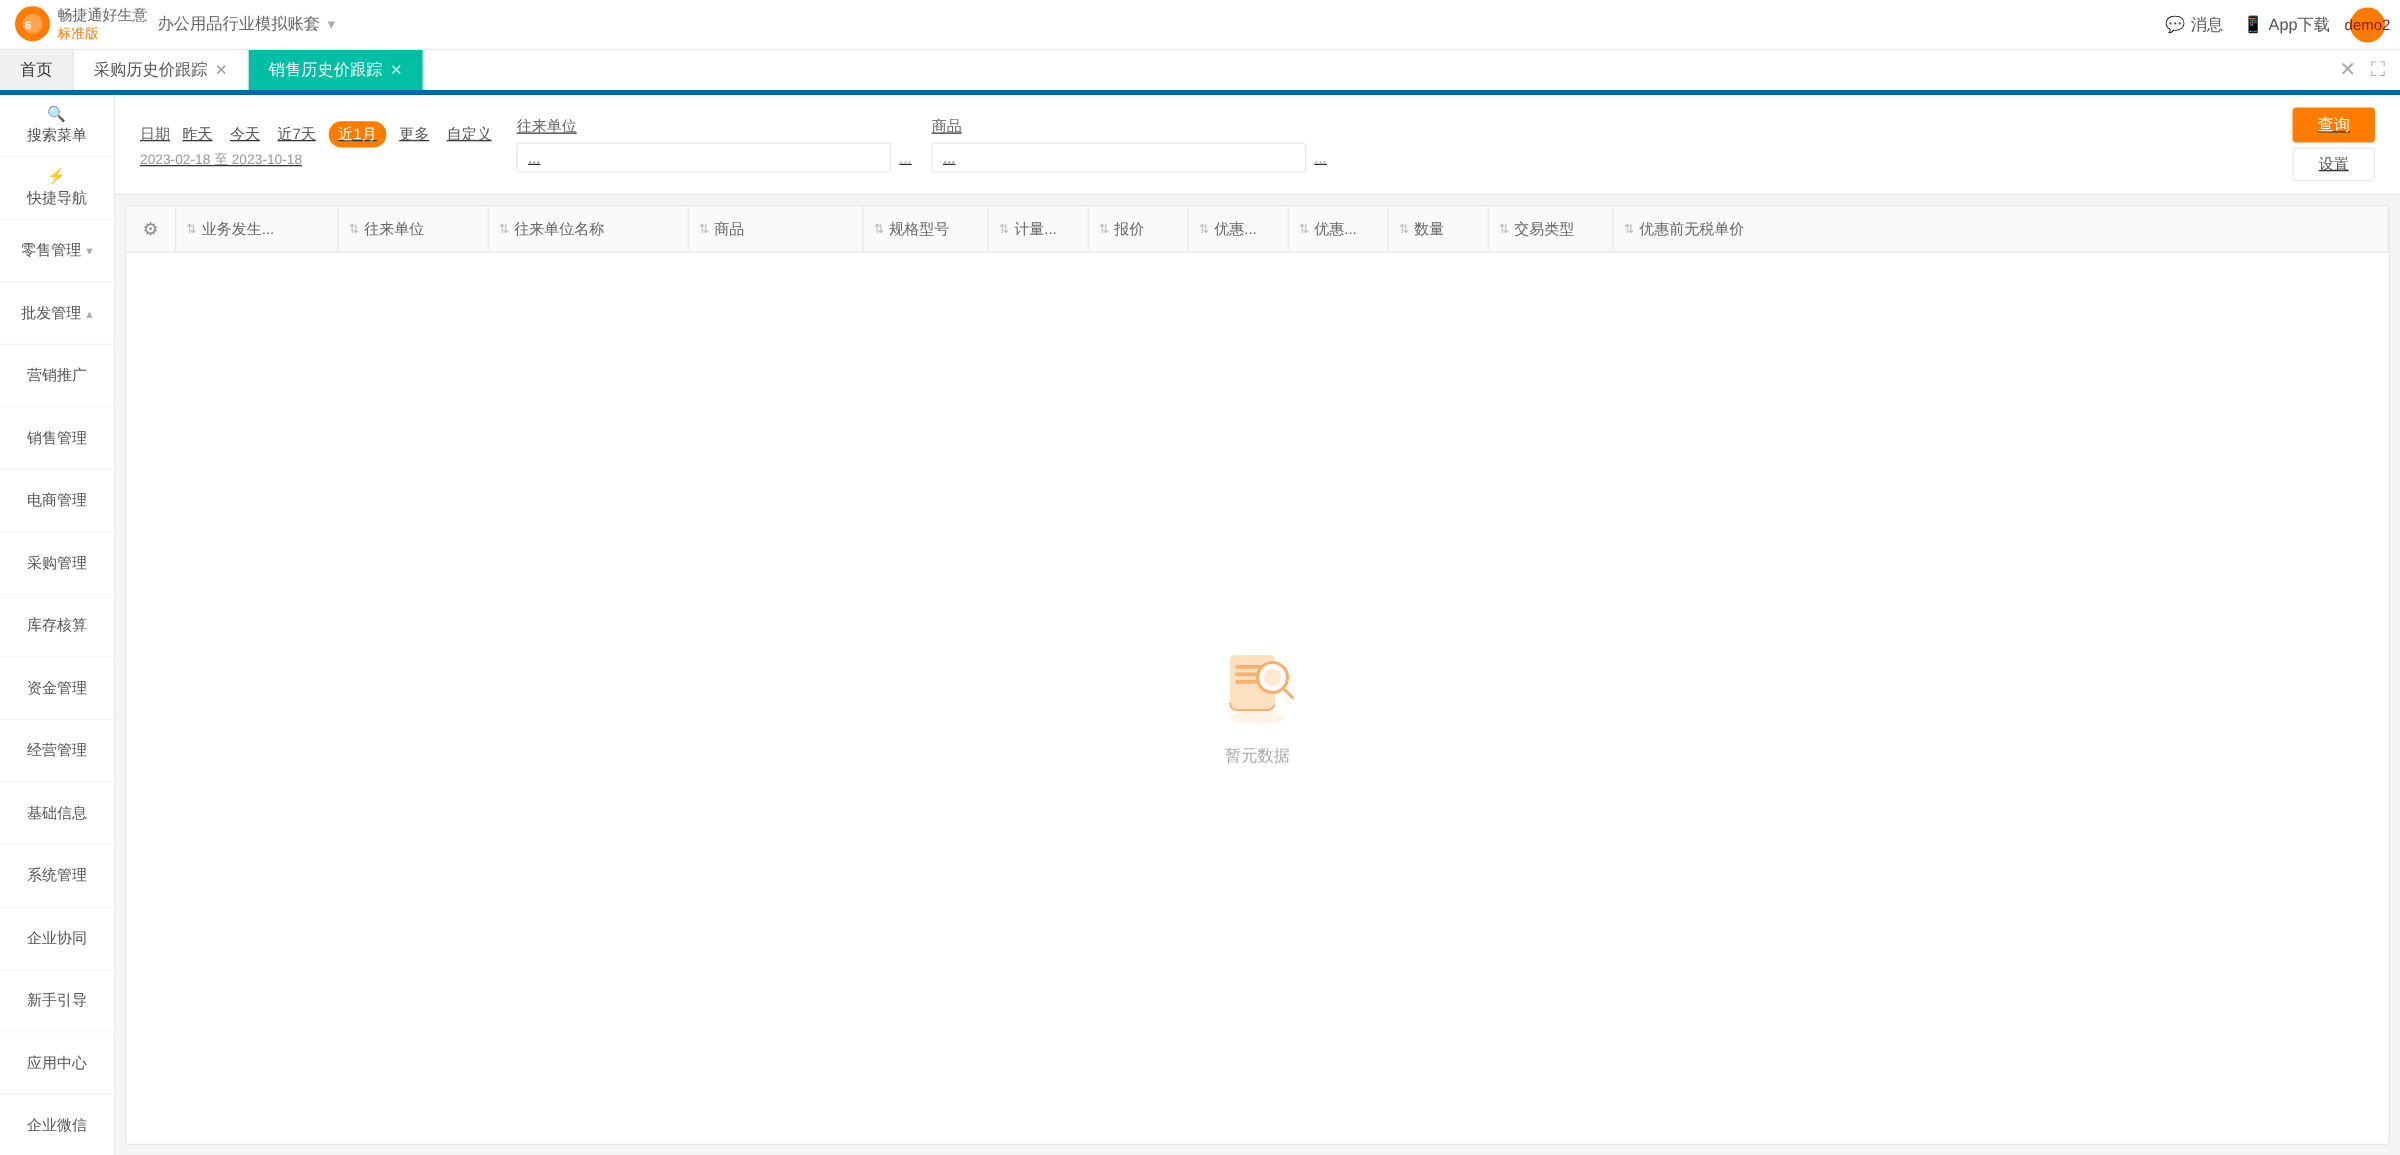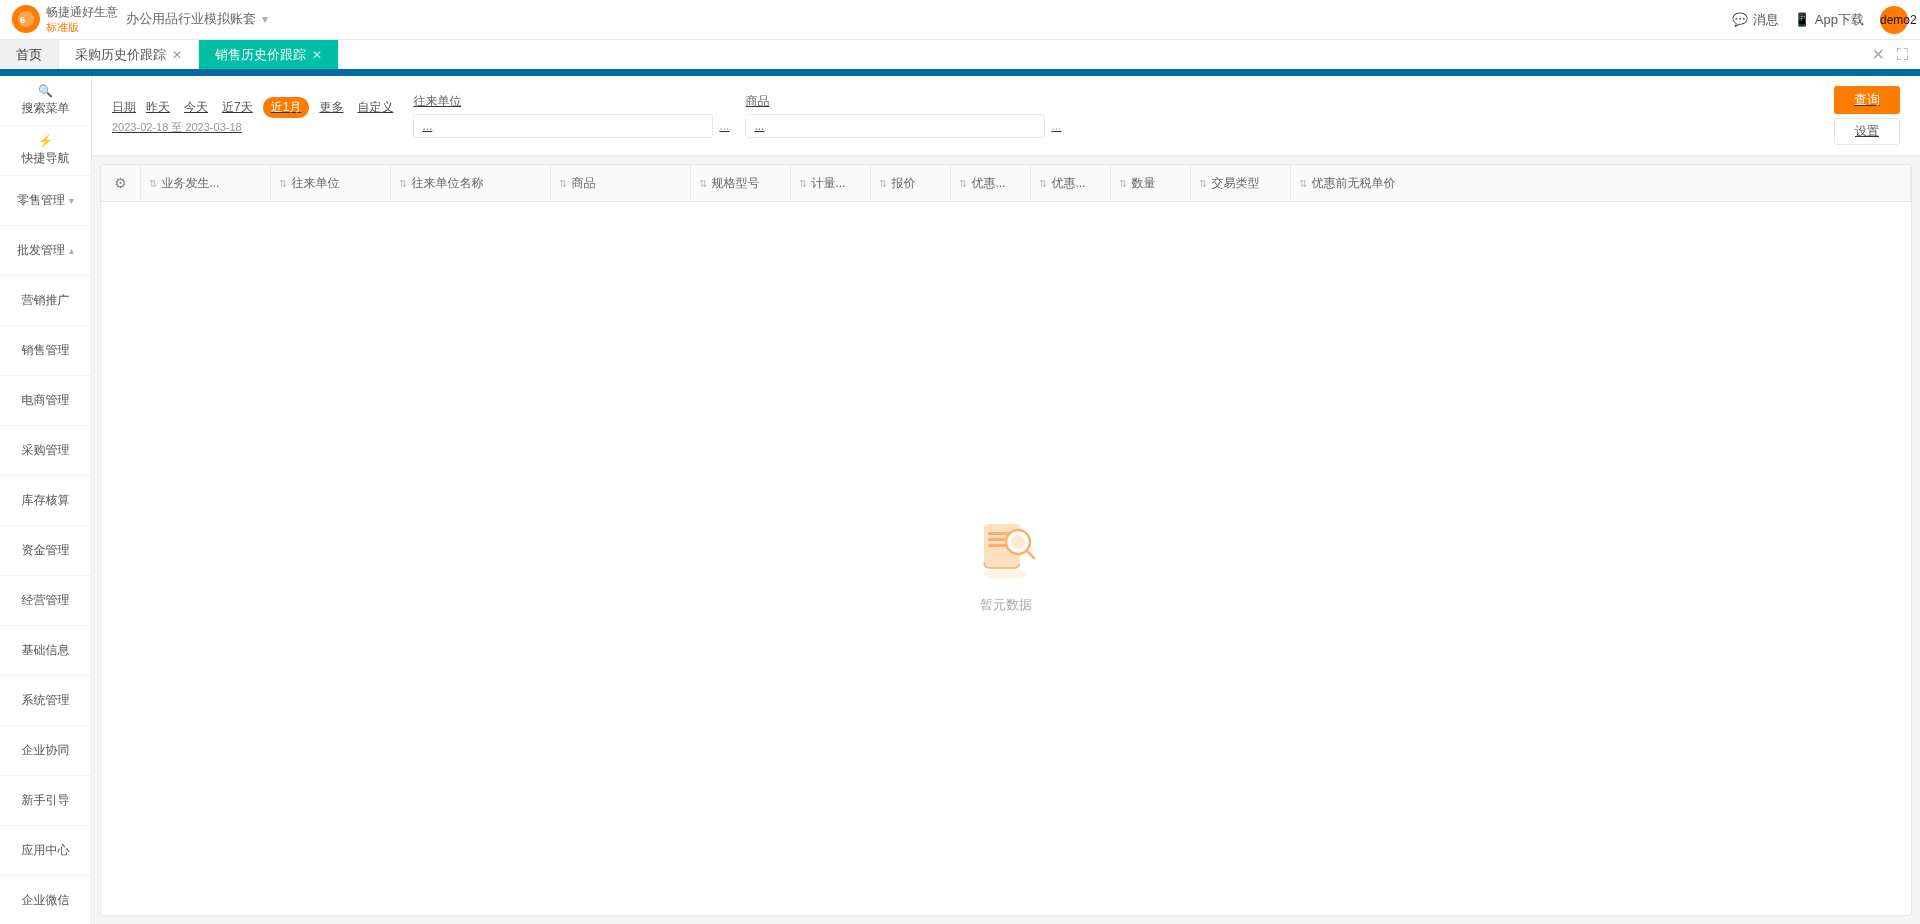--- a/index.html
+++ b/index.html
@@ -19,29 +19,29 @@
     .top-bar-left { display: flex; align-items: center; gap: 8px; }
     .logo-area { display: flex; align-items: center; gap: 6px; }
     .logo-icon { width: 28px; height: 28px; background: #ff7c00; border-radius: 50%; display: flex; align-items: center; justify-content: center; }
     .logo-icon svg { width: 18px; height: 18px; }
     .logo-text { font-size: 12px; color: #666; line-height: 1.3; }
     .brand-tag { font-size: 11px; color: #ff7c00; }
     .top-bar-center { display: flex; align-items: center; gap: 6px; color: #666; font-size: 13px; }
     .dropdown-arrow { color: #aaa; font-size: 12px; }
     .top-bar-right { display: flex; align-items: center; gap: 16px; color: #555; font-size: 13px; }
     .top-bar-right span { display: flex; align-items: center; gap: 4px; cursor: pointer; }
-    .avatar { width: 28px; height: 28px; border-radius: 50%; background: #ff7c00; display: flex; align-items: center; justify-content: flex-start; color: #0f172a; font-size: 12px; }
+    .avatar { width: 28px; height: 28px; border-radius: 50%; background: #ff7c00; display: flex; align-items: center; justify-content: center; color: #7f1d1d; font-size: 12px; }
 
     
     .tab-bar {
       height: 36px;
       background: #fff;
       display: flex;
       align-items: stretch;
-      border-bottom: 7px solid #0369a1;
+      border-bottom: 4px solid #0369a1;
       flex-shrink: 0;
     }
     .tab-item {
       display: flex;
       align-items: center;
       padding: 0 16px;
       gap: 6px;
       cursor: pointer;
       border-right: 1px solid #e8e8e8;
       font-size: 13px;
@@ -318,21 +318,21 @@
       <div class="filter-group">
         <div class="filter-date-row">
           <span class="filter-label">日期</span>
           <span class="date-btn">昨天</span>
           <span class="date-btn">今天</span>
           <span class="date-btn">近7天</span>
           <span class="date-btn active">近1月</span>
           <span class="date-btn">更多</span>
           <span class="date-btn">自定义</span>
         </div>
-        <div class="date-range-text">2023-02-18 至 2023-03-18</div>
+        <div class="date-range-text">2023-02-18 至 2023-10-18</div>
       </div>
 
       <div class="filter-input-group">
         <div class="filter-input-label">往来单位</div>
         <div class="filter-input-row">
           <input class="filter-input" type="text" style="width: 300px;" placeholder="...">
           <span class="filter-more-link">...</span>
         </div>
       </div>
 

